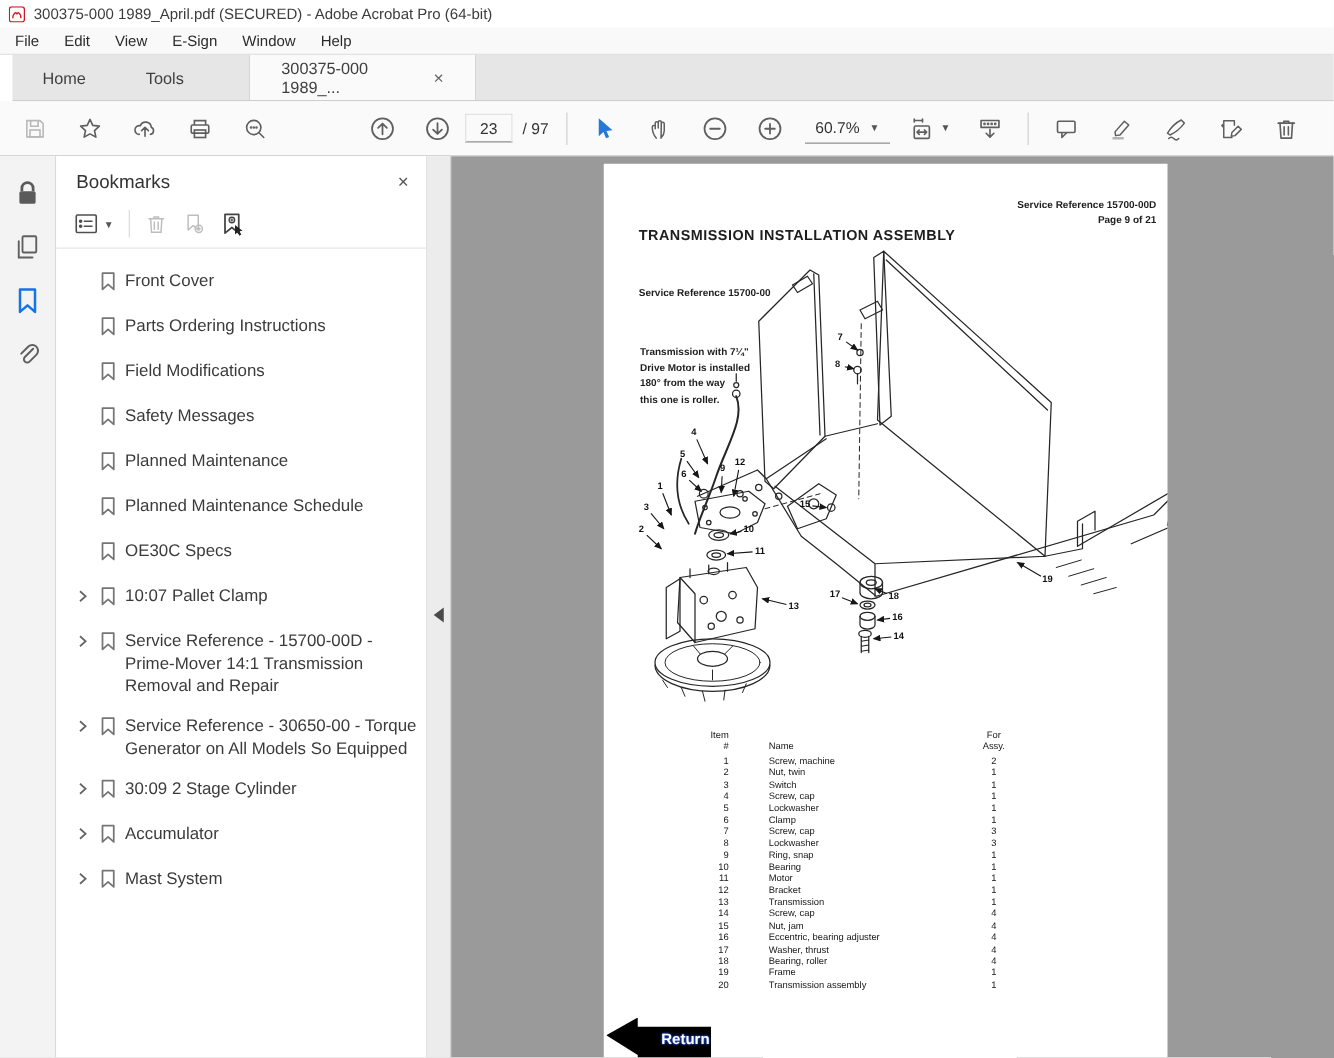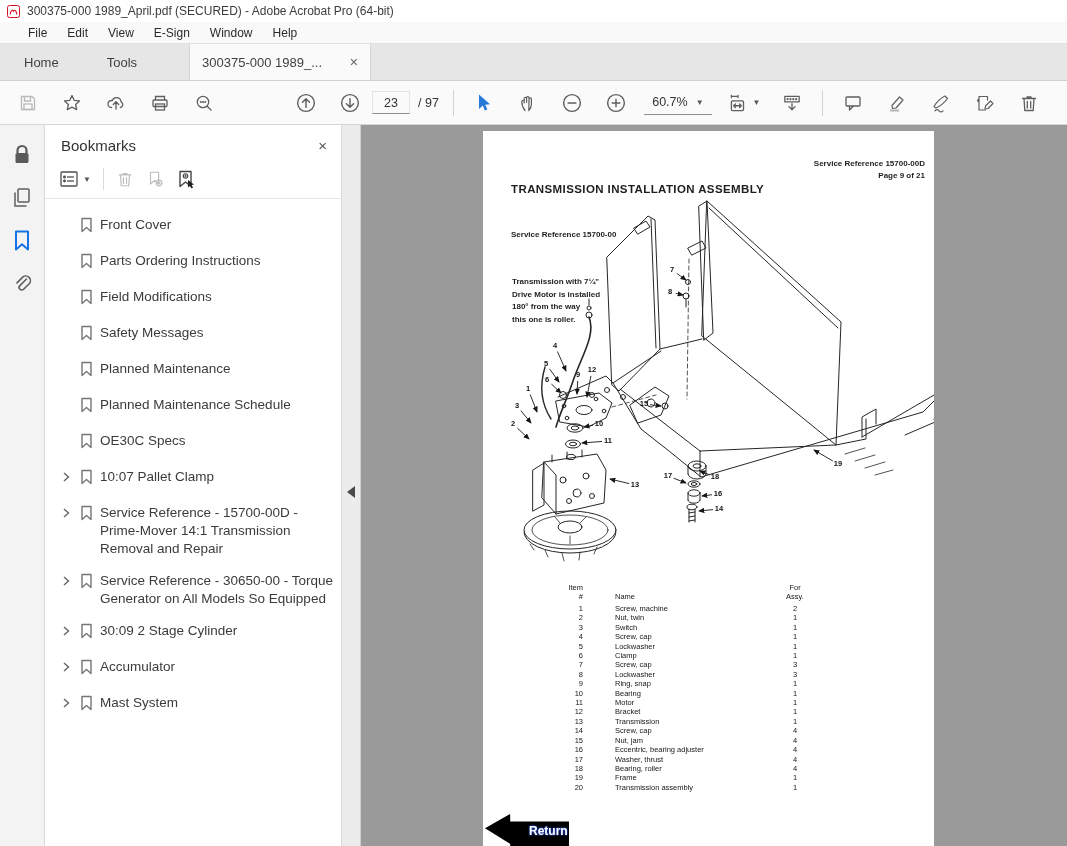--- a/index.html
+++ b/index.html
@@ -1,24 +1,24 @@
 <!DOCTYPE html>
 <html><head>
 <meta charset="utf-8">
 <style>
   * { box-sizing: border-box; margin: 0; padding: 0; }
   html,body { width:1067px; height:846px; overflow:hidden; font-family:"Liberation Sans",sans-serif; background:#fff; }
 
   
   .titlebar { height:22px; background:#ffffff; display:flex; align-items:center; padding-left:7px; gap:7px; font-size:12px; color:#3c3c3c; }
-  .menubar { height:22px; background:#f9f9f9; display:flex; align-items:center; padding-left:18px; font-size:12px; color:#2b2b2b; border-bottom:1px solid #e2e2e2;}
+  .menubar { height:22px; background:#f9f9f9; display:flex; align-items:center; padding-left:2px; font-size:12px; color:#2b2b2b; border-bottom:1px solid #e2e2e2;}
   .menubar span { padding:3px 10px; cursor:default; }
-  .tabbar { height:37px; background:#e6e6e6; border-bottom:1px solid #cfcfcf; display:flex; align-items:stretch; font-size:13px; color:#3f3f3f; }
+  .tabbar { height:37px; background:#e6e6e6; border-bottom:1px solid #cfcfcf; display:flex; align-items:stretch; font-size:13px; color:#3f3f3f;margin-left:10px; }
   .tab { display:flex; align-items:center; padding:0 24px; }
-  .tab.doc { background:#fafafa; border-right:1px solid #d6d6d6; border-left:1px solid #d6d6d6; margin-left:28px; width:182px; padding:0 12px; justify-content:space-between; }
+  .tab.doc { background:#fafafa; border-right:1px solid #d6d6d6; border-left:1px solid #d6d6d6; margin-left:28px; width:182px; padding:0 25px; justify-content:space-between; }
   .tab.doc .close { color:#666; font-size:14px; margin-left:8px; }
   .toolbar { height:44px; background:#fafafa; border-bottom:1px solid #d5d5d5; display:flex; align-items:center; padding-left:6px; }
   .tbtn { width:44px; height:44px; display:flex; align-items:center; justify-content:center; color:#5f5f5f; }
   .tbtn.disabled { color:#b9b9b9; }
   .tsep { width:1px; height:26px; background:#d2d2d2; margin:0 8px; }
   .spacer { width:58px; }
   .pagebox { width:38px; height:23px; border:1px solid #e3e3e3; border-bottom:1px solid #8f8f8f; font-size:12.5px; color:#333; text-align:center; background:transparent; }
   .pagetotal { font-size:12.5px; color:#333; padding:0 6px 0 8px; white-space:nowrap; }
   .zoombox { width:68px; height:24px; border-bottom:1px solid #8f8f8f; display:flex; align-items:center; justify-content:center; gap:8px; font-size:12.5px; color:#333; margin:0 6px; }
   .caret { font-size:8px; color:#555; }

